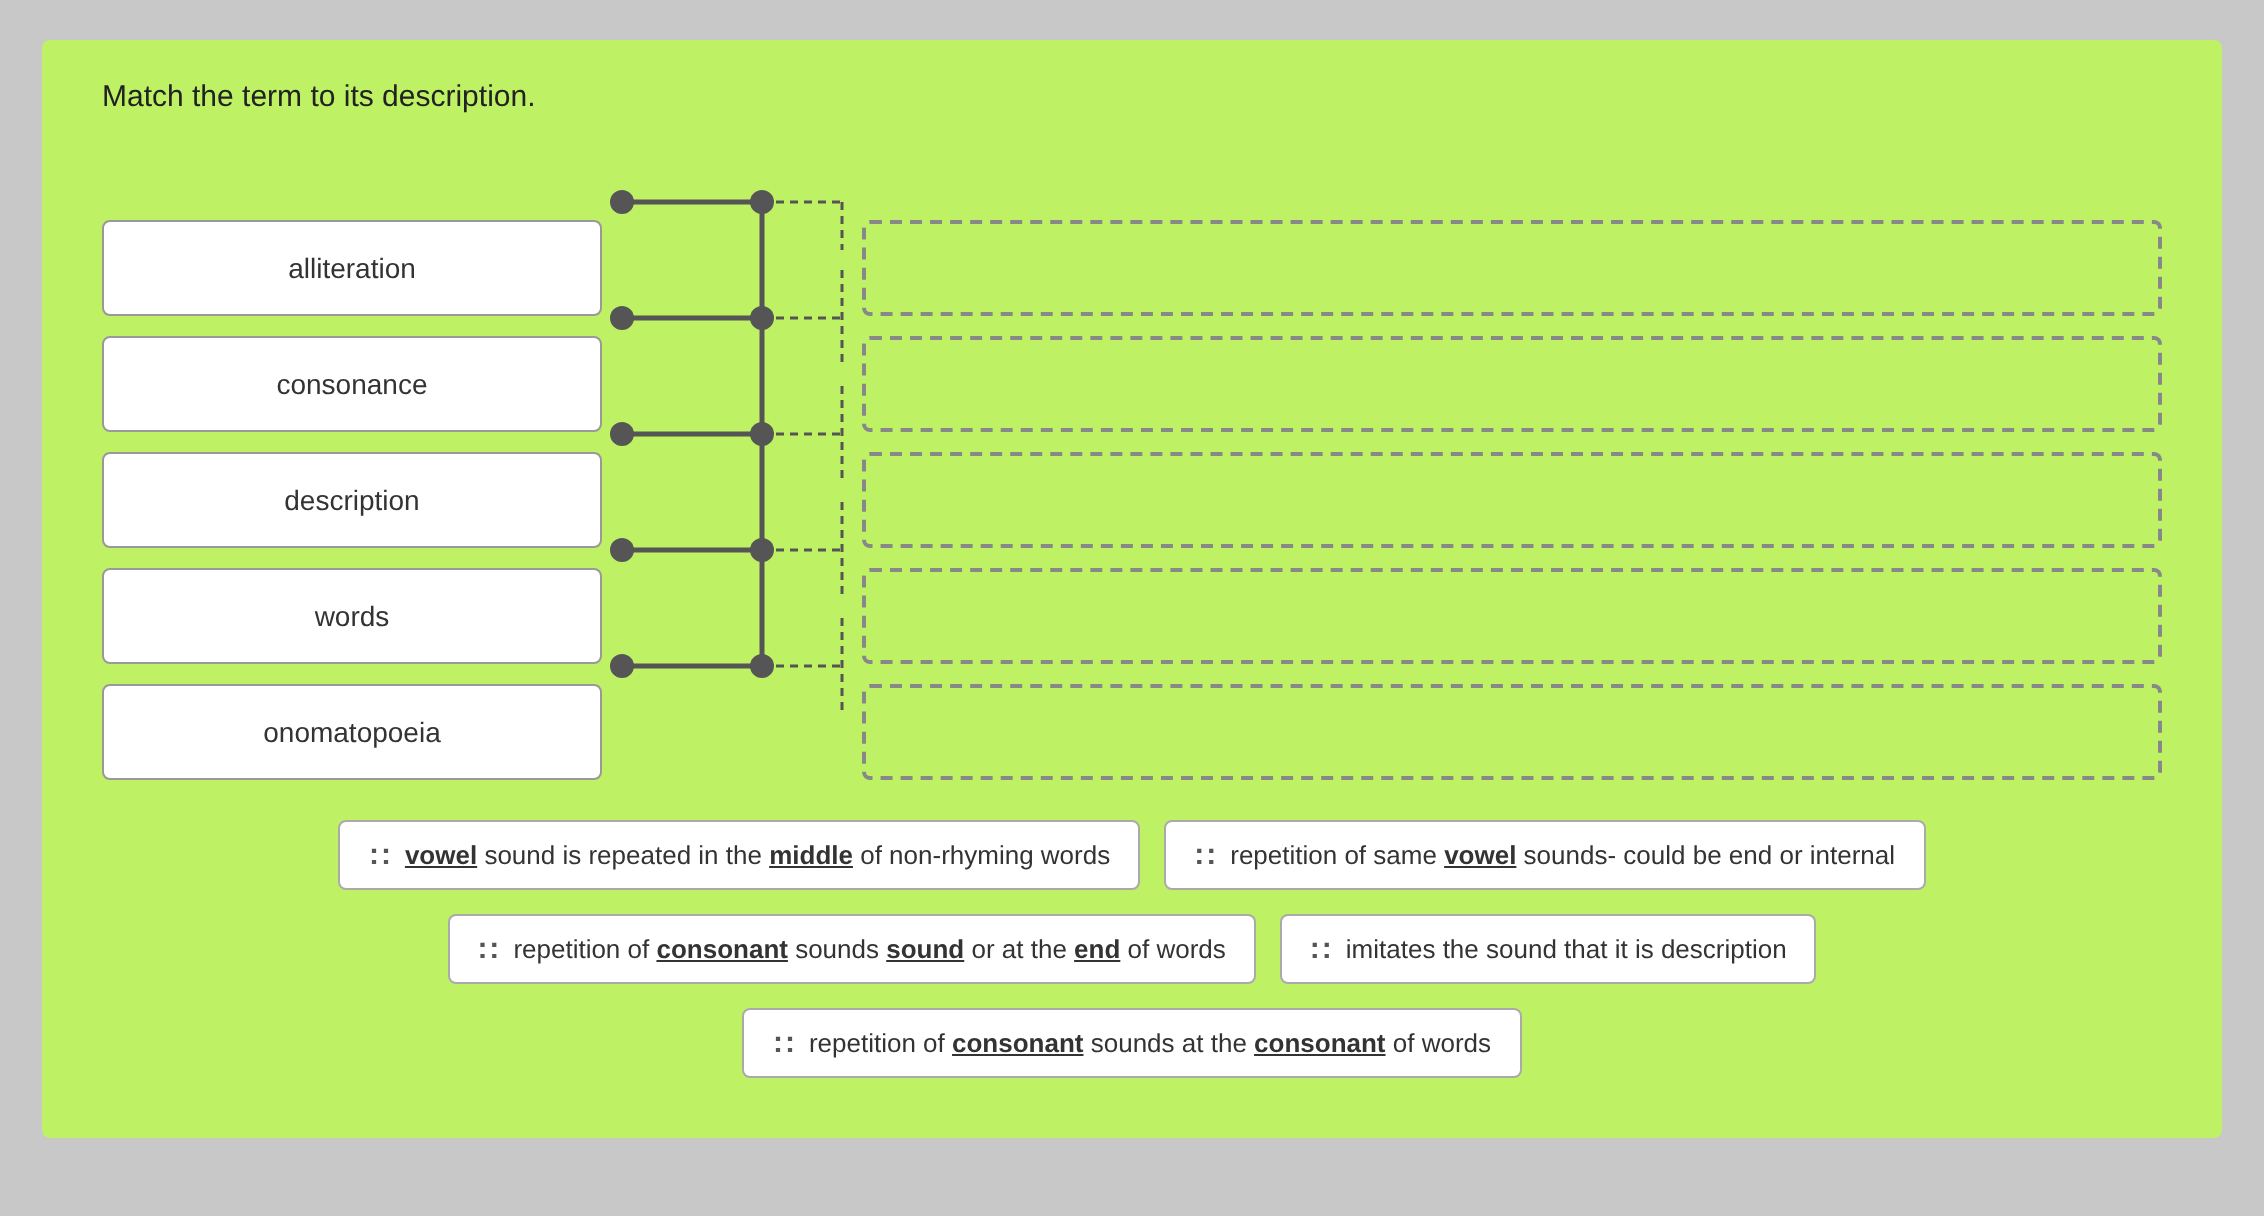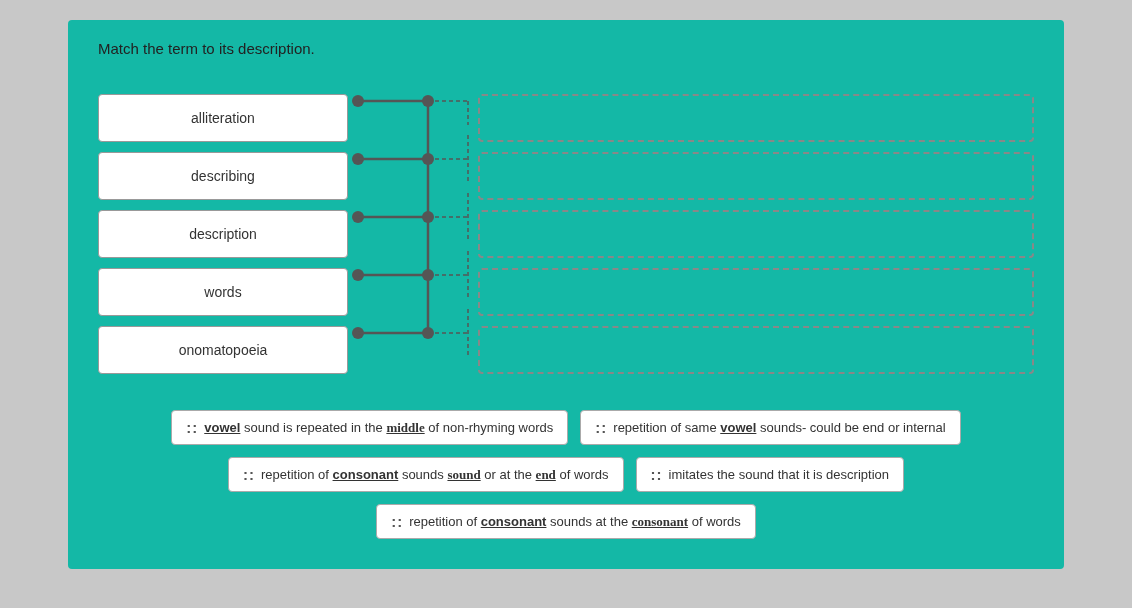--- a/index.html
+++ b/index.html
@@ -8,36 +8,36 @@
       font-family: Arial, sans-serif;
       font-size: 14px;
       width: 1132px;
       min-height: 608px;
       display: flex;
       align-items: flex-start;
       justify-content: center;
       padding: 20px;
     }
     .main-container {
-      background: #14b8a6;
-      border-radius: 4px;
-      width: 996px;
+      background: #bef264;
+      border-radius: 4px;
+      width: 1090px;
       padding: 20px 30px 30px 30px;
     }
     .instruction {
       font-size: 15px;
       font-weight: 500;
       margin-bottom: 20px;
       color: #222;
     }
     .matching-area {
       display: flex;
       gap: 0;
       margin-bottom: 20px;
-      align-items: center;
+      align-items: flex-end;
     }
     .terms-column {
       display: flex;
       flex-direction: column;
       gap: 10px;
       width: 250px;
     }
     .term-box {
       background: white;
       border: 1.5px solid #999;
@@ -95,37 +95,36 @@
       font-weight: bold;
       font-size: 15px;
       letter-spacing: 1px;
     }
     .underline-word {
       text-decoration: underline;
       font-weight: bold;
     }
     .bold-word {
       font-weight: bold;
-      font-family: Liberation Serif, serif;
     }
   </style>
 </head>
 <body>
 
 <div class="main-container">
   <div class="instruction">Match the term to its description.</div>
 
   <div class="matching-area">
 
     <div class="terms-column">
       <div class="term-box">
         <span>alliteration</span>
       </div>
       <div class="term-box">
-        <span>describing</span>
+        <span>consonance</span>
       </div>
       <div class="term-box">
         <span>description</span>
       </div>
       <div class="term-box">
         <span>words</span>
       </div>
       <div class="term-box">
         <span>onomatopoeia</span>
       </div>

